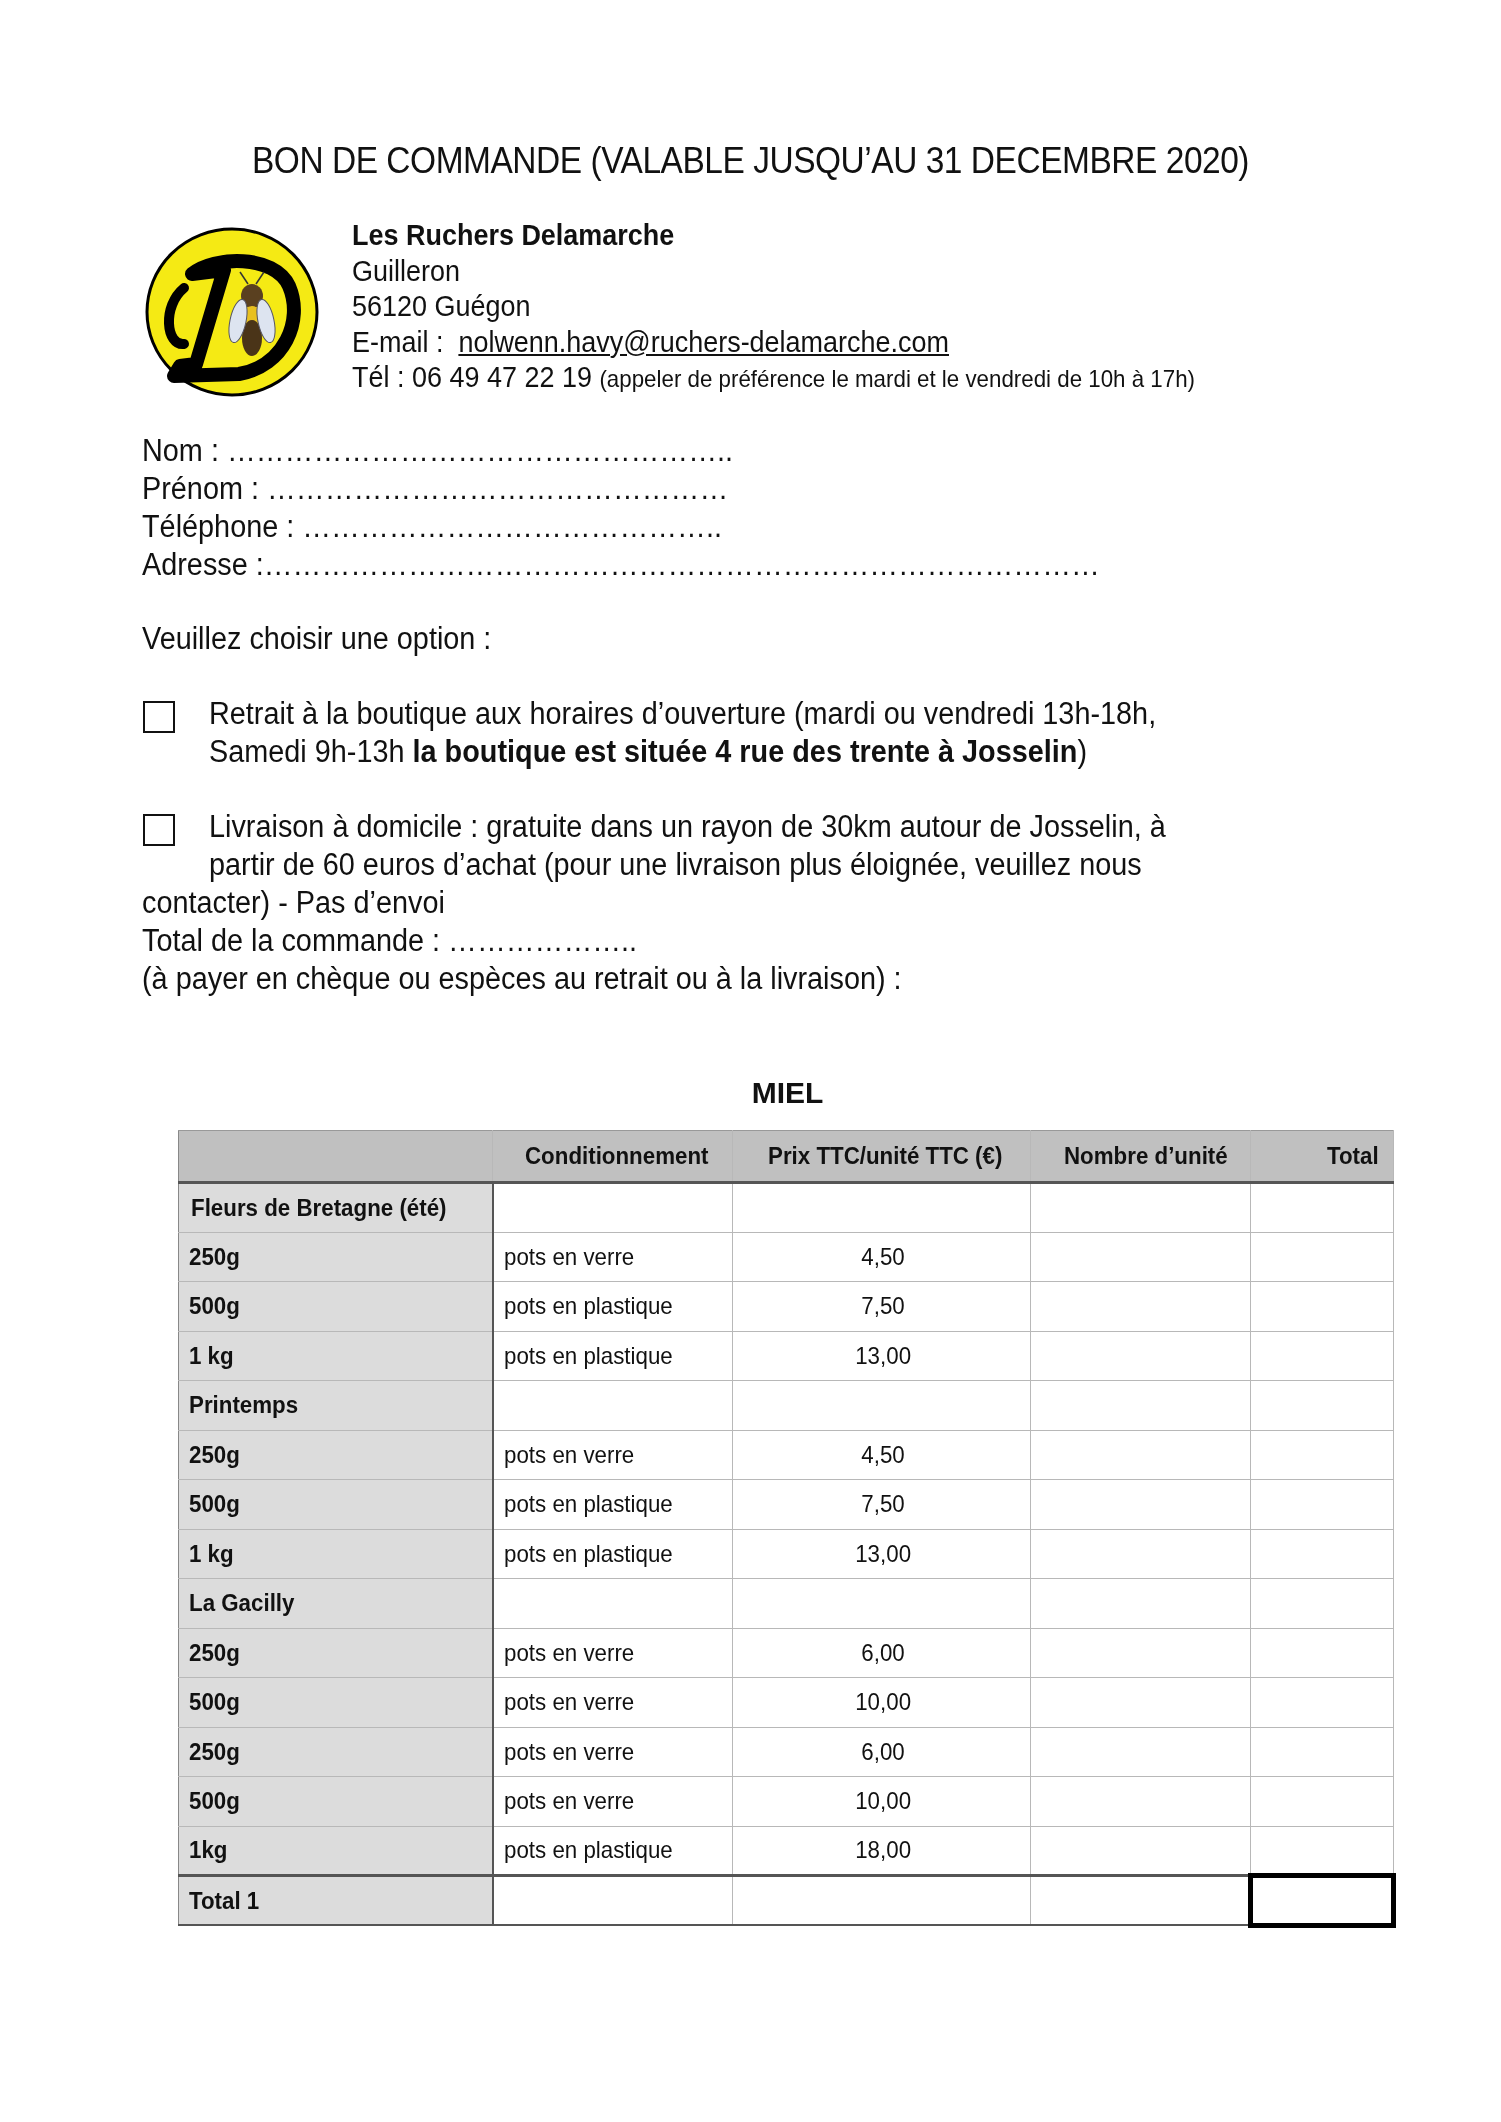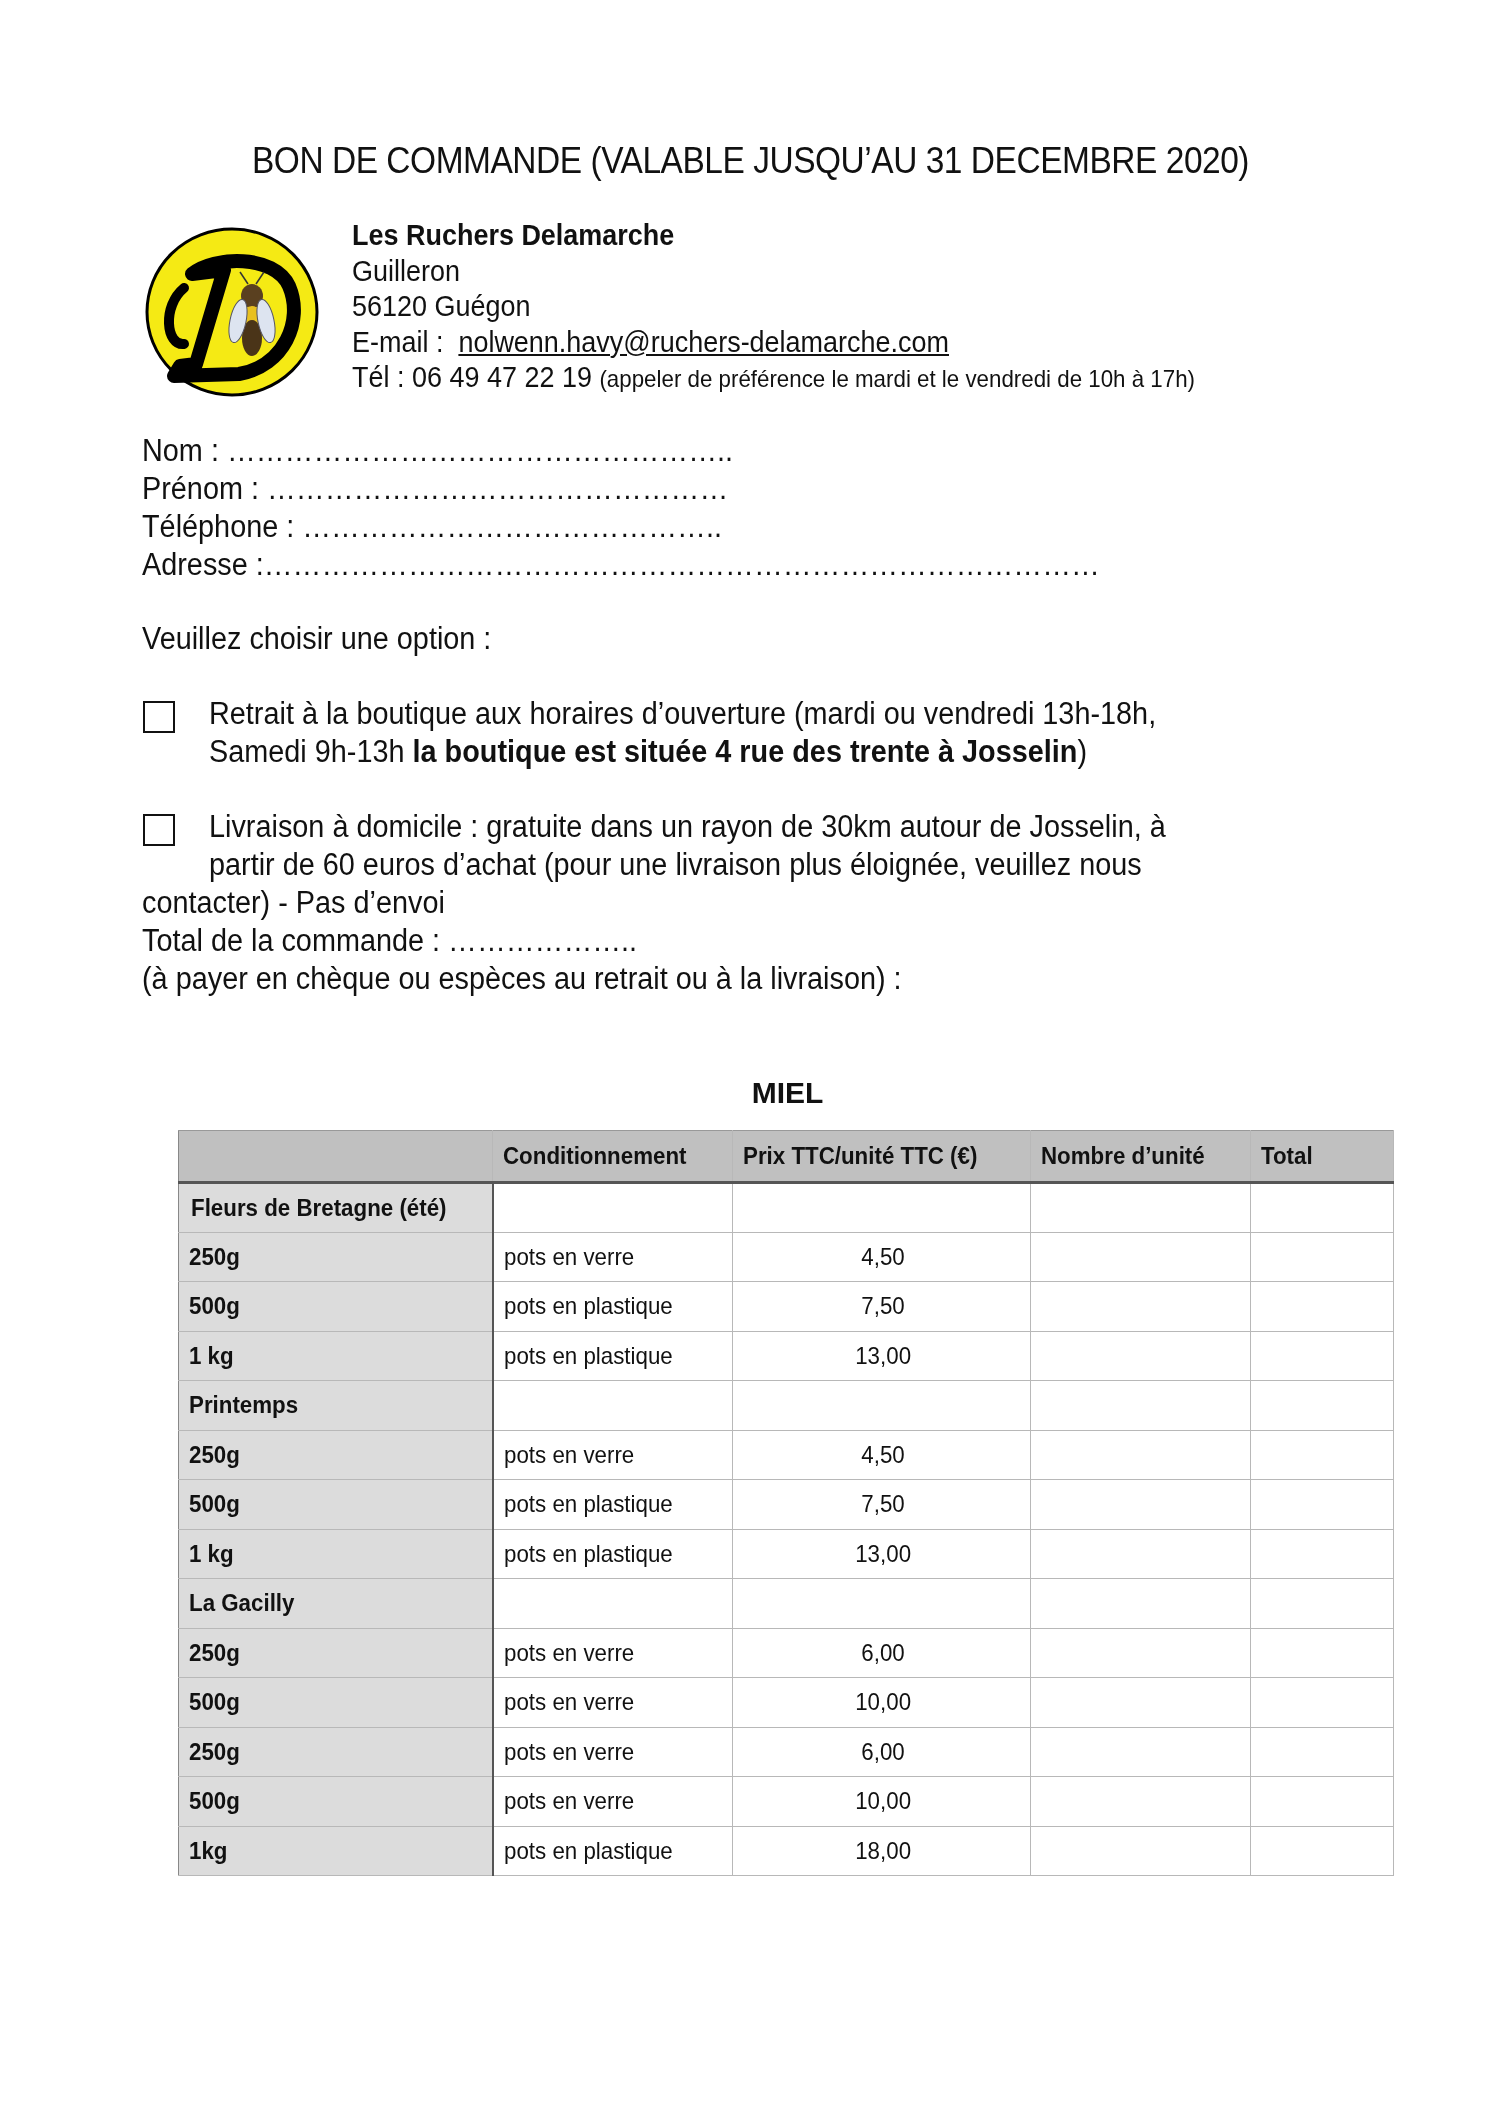--- a/index.html
+++ b/index.html
@@ -26,21 +26,21 @@
   .bold { font-weight: bold; }
   .section-title { left: 0; width: 1575px; top: 1076px; text-align: center; font-size: 30px; font-weight: bold; }
   table.miel {
     position: absolute; left: 178px; top: 1130px; border-collapse: collapse;
     font-size: 24px; table-layout: fixed;
   }
   table.miel td, table.miel th {
     border: 1px solid #b8b8b8; height: 49.5px; padding: 0 10px; box-sizing: border-box;
     white-space: nowrap; overflow: hidden;
   }
-  table.miel th { background: #c0c0c0; font-weight: bold; text-align: left; height: 52px; border-top: 1.5px solid #999; }
+  table.miel th { background: #c0c0c0; font-weight: bold; text-align: right; height: 52px; border-top: 1.5px solid #999; }
   table.miel tr.head-row th { border-bottom: 3px solid #555; }
   table.miel td.label { background: #dcdcdc; font-weight: bold; border-right: 2.5px solid #555; border-left: 1.5px solid #888; margin-left: 24px; }
   table.miel td.label.cat { padding-left: 12px; }
   table.miel td.label.center { padding-right: 20px; }
   table.miel td.price { text-align: center; }
   table.miel tr.total-row td { border-top: 3px solid #555; border-bottom: 2.5px solid #555; }
   table.miel td.total-box { border: 5px solid #000 !important; }
   .col1 { width: 314px; } .col2 { width: 240px; } .col3 { width: 298px; } .col4 { width: 220px; } .col5 { width: 143px; }
   .cell-text { display: inline-block; transform-origin: left center; transform: scaleX(0.93); }
   td.price .cell-text { transform-origin: right center; }
@@ -214,14 +214,21 @@
         <td></td>
   </tr>
   <tr>
     <td class="label"><span class="cell-text">1kg</span></td>
     <td><span class="cell-text">pots en plastique</span></td>
     <td class="price"><span class="cell-text">18,00</span></td>
     <td></td>
         <td></td>
   </tr>
 
+  <tr class="total-row">
+    <td class="label" style="border-bottom:2.5px solid #555;"><span class="cell-text">Total 1</span></td>
+    <td></td>
+    <td></td>
+    <td></td>
+    <td class="total-box"></td>
+  </tr>
 </tbody>
   </table>
 
 </body></html>

